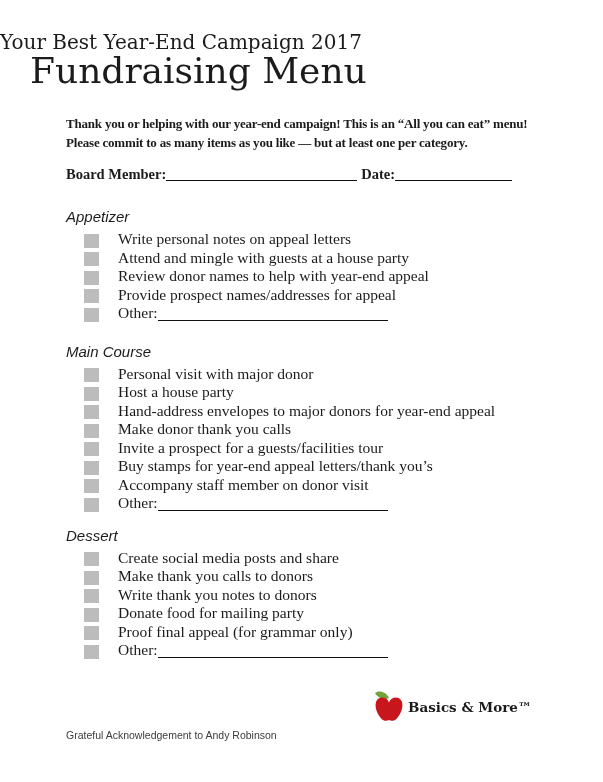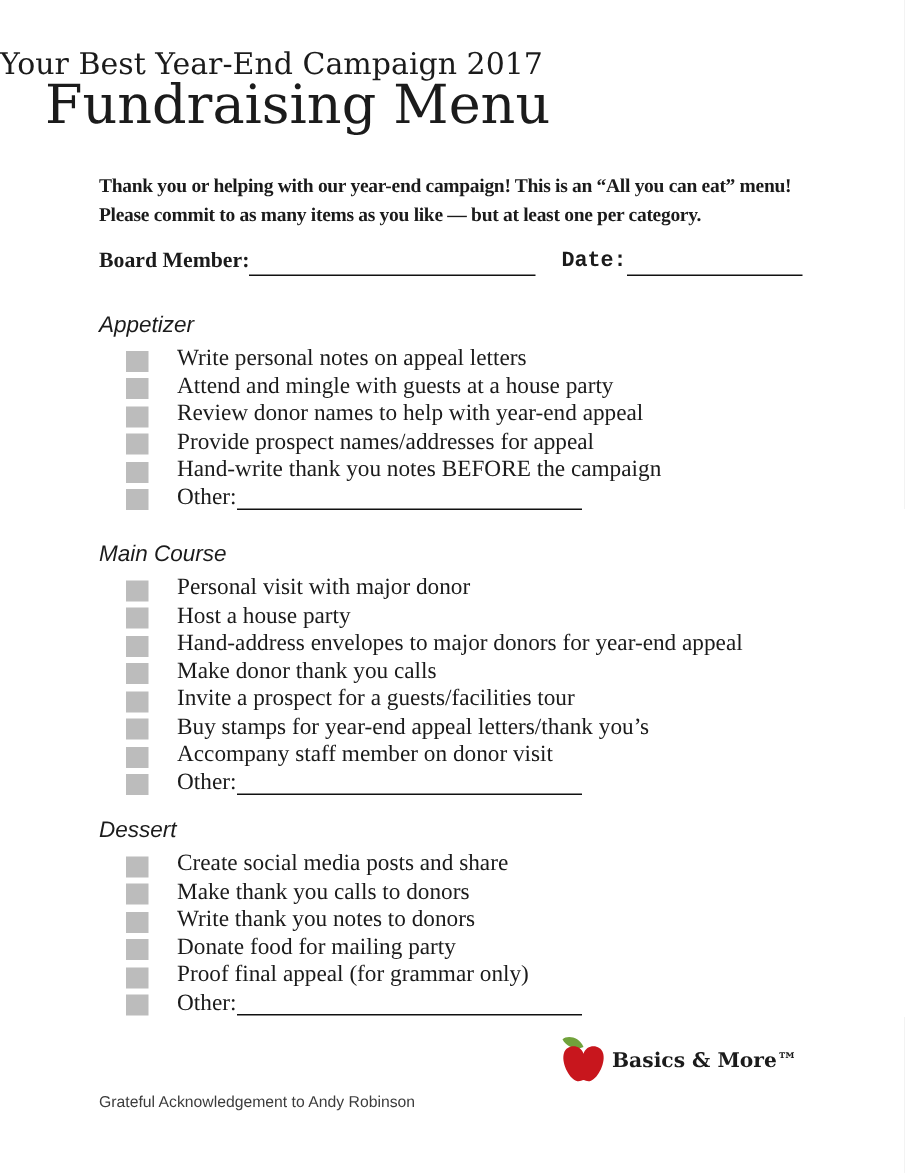--- a/index.html
+++ b/index.html
@@ -12,23 +12,23 @@
     font-family:"Liberation Serif", serif;
   }
   
   .title-block{padding-top:30px;text-align:left;}
   .title1{font-family:"DejaVu Serif", serif;font-size:20px;line-height:25px;}
   .title2{font-family:"DejaVu Serif", serif;font-size:36px;line-height:31px;margin-left:30px;}
   
   .intro{margin:28px 0 0 66px;font-weight:bold;font-size:13px;
          letter-spacing:-0.2px;line-height:19px;white-space:nowrap;}
   
-  .form-row{margin:13px 0 0 66px;display:flex;align-items:flex-end;}
+  .form-row{margin:13px 0 0 66px;display:flex;}
   .flabel{font-weight:bold;font-size:14.5px;line-height:19px;}
-  .date-lbl{margin-left:17px;font-family:Liberation Mono, monospace;}
+  .date-lbl{margin-left:4px;}
   .uline{border-bottom:1.5px solid #101010;height:15px;display:inline-block;}
   .bm{width:191px;}
   .dt{width:117px;}
   
   .sec{margin-left:66px;}
   .sec-appetizer{margin-top:20px;}
   .sec-main{margin-top:16px;}
   .sec-dessert{margin-top:10px;}
   .sec h2{margin:0;font-family:Liberation Sans, sans-serif;font-style:italic;
           font-weight:normal;font-size:15px;line-height:26px;}
@@ -76,24 +76,20 @@
       <span class="cb"></span>
       <span class="itxt">Attend and mingle with guests at a house party</span>
     </div>
     <div class="row">
       <span class="cb"></span>
       <span class="itxt">Review donor names to help with year-end appeal</span>
     </div>
     <div class="row">
       <span class="cb"></span>
       <span class="itxt">Provide prospect names/addresses for appeal</span>
-    </div>
-    <div class="row">
-      <span class="cb"></span>
-      <span class="itxt">Hand-write thank you notes BEFORE the campaign</span>
     </div>
     <div class="row">
       <span class="cb"></span>
       <span class="itxt">Other:</span>
       <span class="fill"></span>
     </div>
   </div>
 
   <div class="sec sec-main">
     <h2>Main Course</h2>

